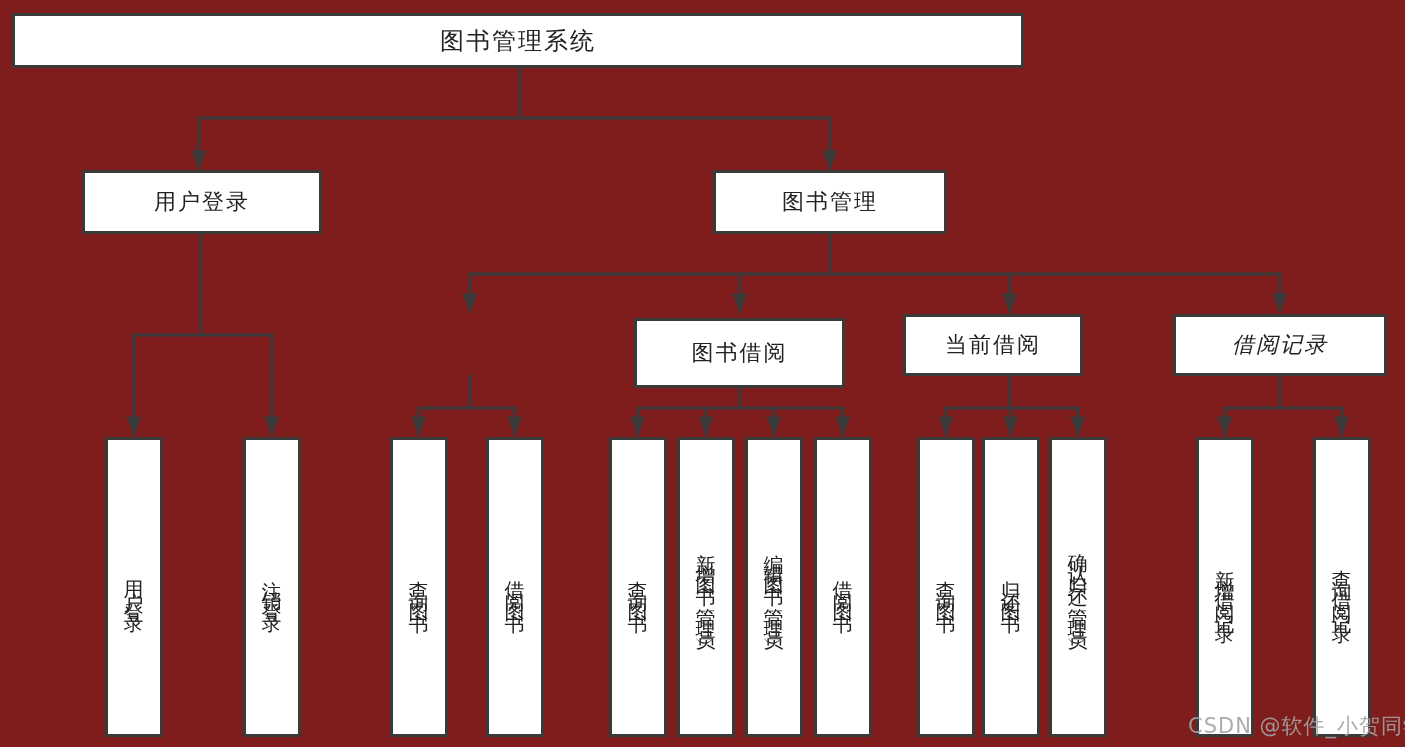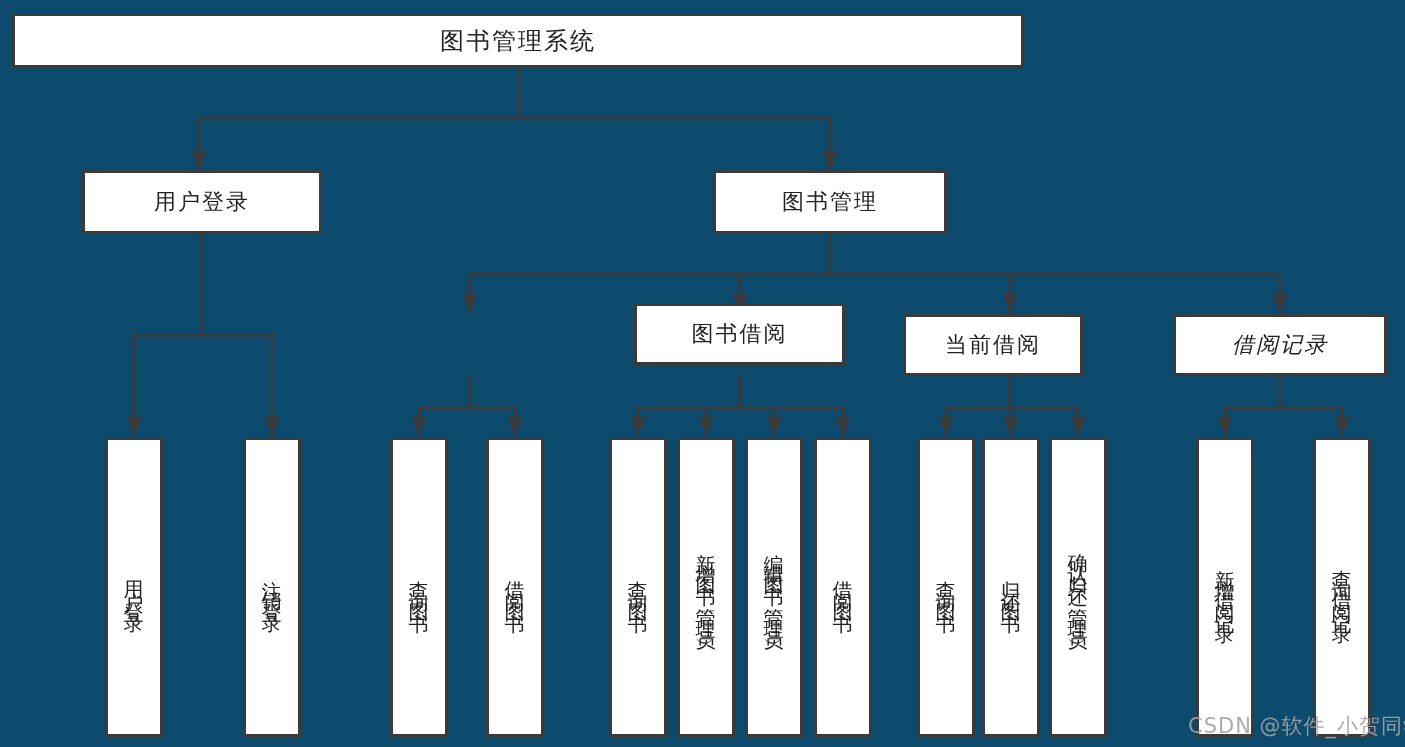--- a/index.html
+++ b/index.html
@@ -1,19 +1,19 @@
 <!DOCTYPE html>
 <html><head>
 <meta charset="utf-8">
 <style>
   html,body{margin:0;padding:0;background:#ffffff;}
   .canvas{
     position:relative;
     width:1405px;height:747px;
-    background:#0c4a6e;
+    background:#7f1d1d;
     font-family:"DejaVu Sans","Liberation Sans",sans-serif;
     color:#222222;
     overflow:hidden;
   }
   .connectors{position:absolute;left:0;top:0;width:1405px;height:747px;}
   .node{
     position:absolute;
     box-sizing:border-box;
     border:3px solid #3a3a3a;
     background:#ffffff;
@@ -89,21 +89,21 @@
       <line x1="1225" y1="408" x2="1225" y2="436" marker-end="url(#arrow)"></line>
       <line x1="1342" y1="408" x2="1342" y2="436" marker-end="url(#arrow)"></line>
     </g>
   </svg>
 
   <div class="node root" style="left:12px;top:13px;width:1012px;height:55px;">图书管理系统</div>
 
   <div class="node" style="left:82px;top:170px;width:240px;height:64px;">用户登录</div>
   <div class="node" style="left:713px;top:170px;width:234px;height:64px;">图书管理</div>
 
-  <div class="node" style="left:634px;top:303px;width:211px;height:62px;">图书借阅</div>
+  <div class="node" style="left:634px;top:318px;width:211px;height:70px;">图书借阅</div>
   <div class="node" style="left:903px;top:314px;width:180px;height:62px;">当前借阅</div>
   <div class="node" style="left:1173px;top:314px;width:214px;height:62px;font-style:italic;">借阅记录</div>
 
   <div class="node v" style="left:105px;top:437px;width:58px;height:300px;">用户登录</div>
   <div class="node v" style="left:243px;top:437px;width:58px;height:300px;">注销登录</div>
 
   <div class="node v" style="left:390px;top:437px;width:58px;height:300px;">查询图书</div>
   <div class="node v" style="left:486px;top:437px;width:58px;height:300px;">借阅图书</div>
 
   <div class="node v" style="left:609px;top:437px;width:58px;height:300px;">查询图书</div>

